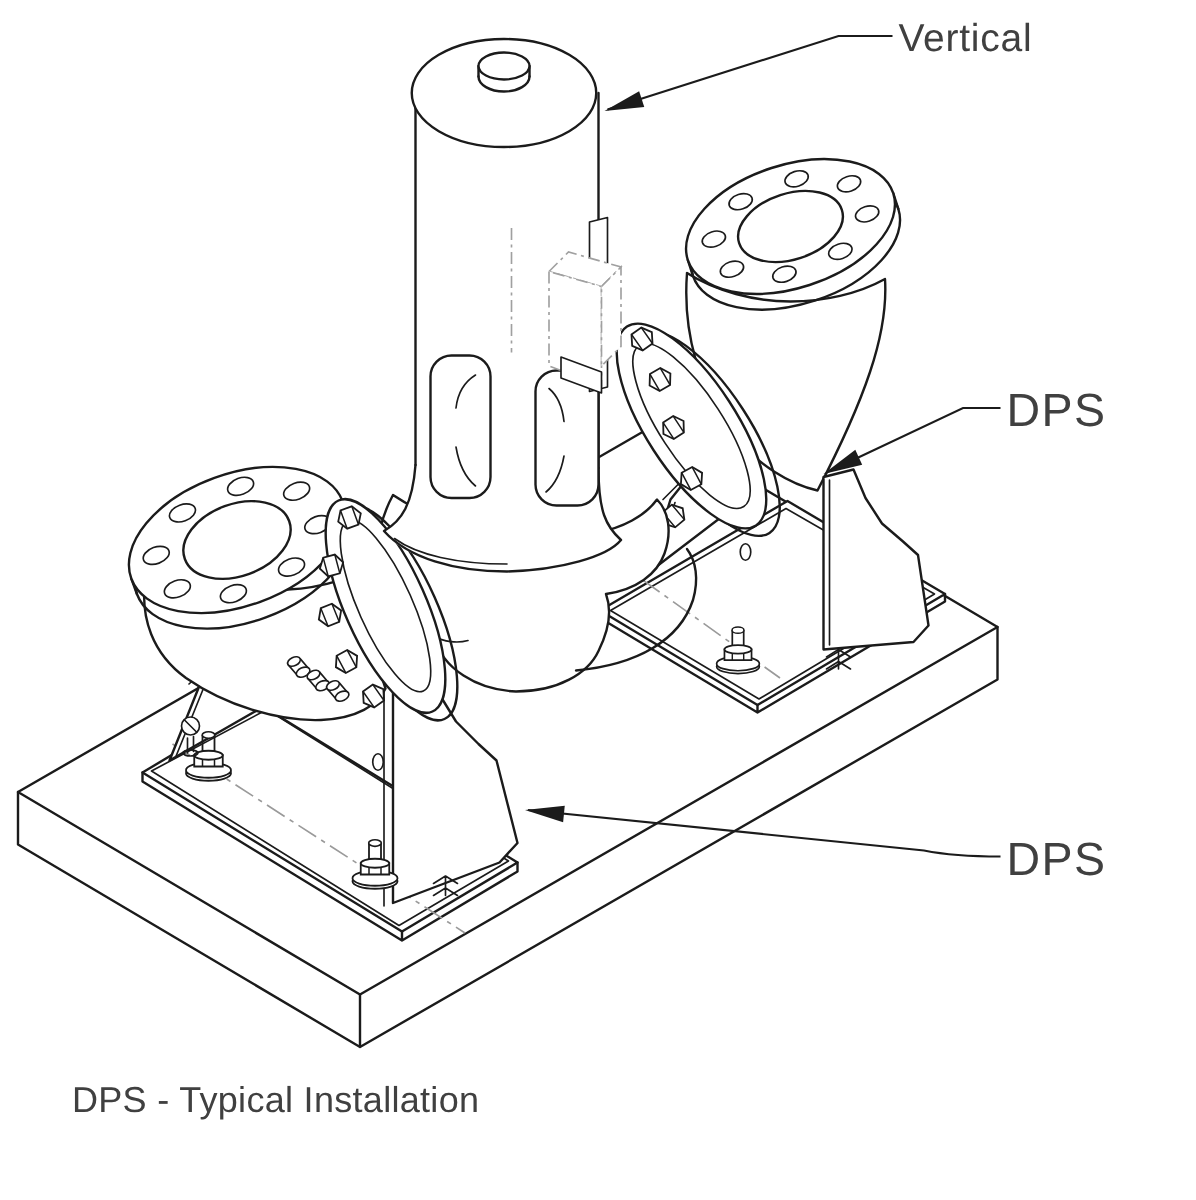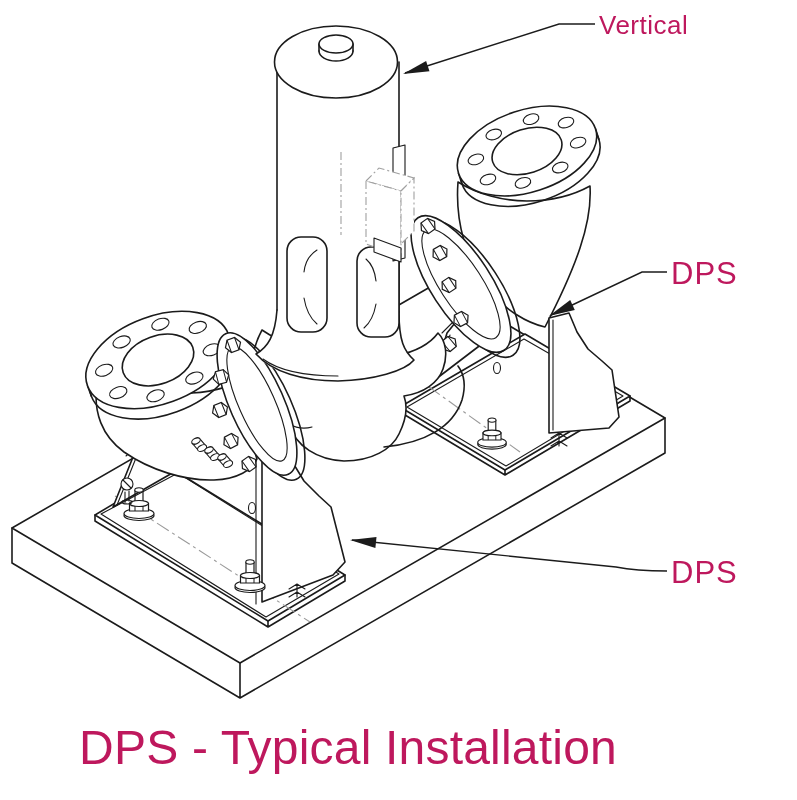--- a/index.html
+++ b/index.html
@@ -1,23 +1,23 @@
 <!DOCTYPE html>
 <html><head>
 <meta charset="utf-8">
 <style>
   html,body{margin:0;padding:0;background:#ffffff;}
   #stage{position:relative;width:797px;height:800px;background:#ffffff;overflow:hidden;
          font-family:"Liberation Sans", sans-serif;color:#1b1b1b;}
   #drawing{position:absolute;left:0;top:0;}
-  .lbl{position:absolute;color:#be185d;white-space:nowrap;}
+  .lbl{position:absolute;color:#404040;white-space:nowrap;}
   #pump-label{left:599px;top:9px;font-size:26px;line-height:33px;font-weight:400;letter-spacing:.5px;}
   #dps-label-upper{left:671px;top:256px;font-size:31px;letter-spacing:1px;}
   #dps-label-lower{left:671px;top:555px;font-size:31px;letter-spacing:1px;}
-  #caption{left:48px;top:720px;width:600px;text-align:center;font-size:48px;letter-spacing:.2px;}
+  #caption{left:48px;top:720px;width:600px;text-align:left;font-size:24px;letter-spacing:.2px;}
   svg *{vector-effect:none;}
   .ln{fill:none;stroke:#1b1b1b;stroke-width:1.6;stroke-linecap:round;stroke-linejoin:round;}
   .lnw{fill:#ffffff;stroke:#1b1b1b;stroke-width:1.6;stroke-linecap:round;stroke-linejoin:round;}
   .thin{fill:none;stroke:#1b1b1b;stroke-width:1.1;stroke-linecap:round;stroke-linejoin:round;}
   .thinw{fill:#ffffff;stroke:#1b1b1b;stroke-width:1.1;stroke-linecap:round;stroke-linejoin:round;}
   .cl{fill:none;stroke:#9a9a9a;stroke-width:1.1;stroke-dasharray:14 4 3 4;}
   .ph{fill:#ffffff;stroke:#a0a0a0;stroke-width:1.1;stroke-dasharray:8 3 2 3;}
   .phl{fill:none;stroke:#a0a0a0;stroke-width:1.1;stroke-dasharray:8 3 2 3;}
   .ldr{fill:none;stroke:#1b1b1b;stroke-width:1.4;}
   .ah{fill:#1b1b1b;stroke:none;}

